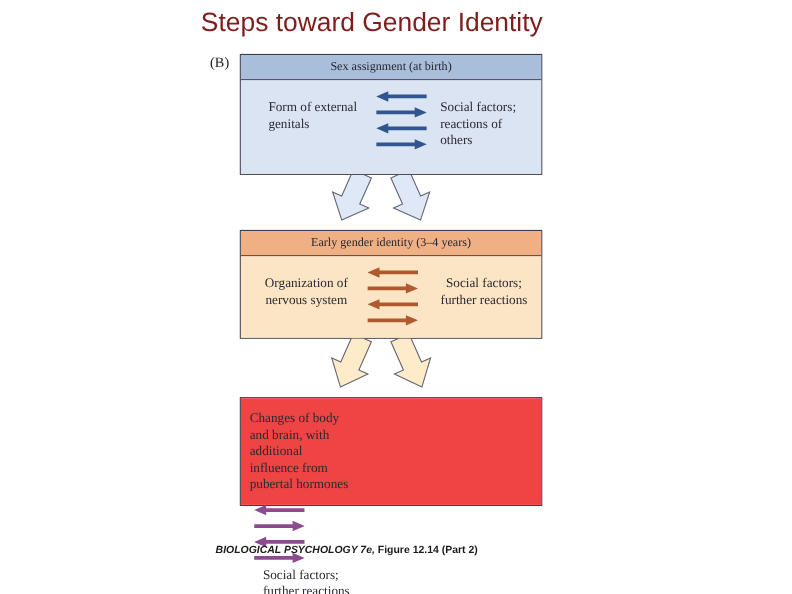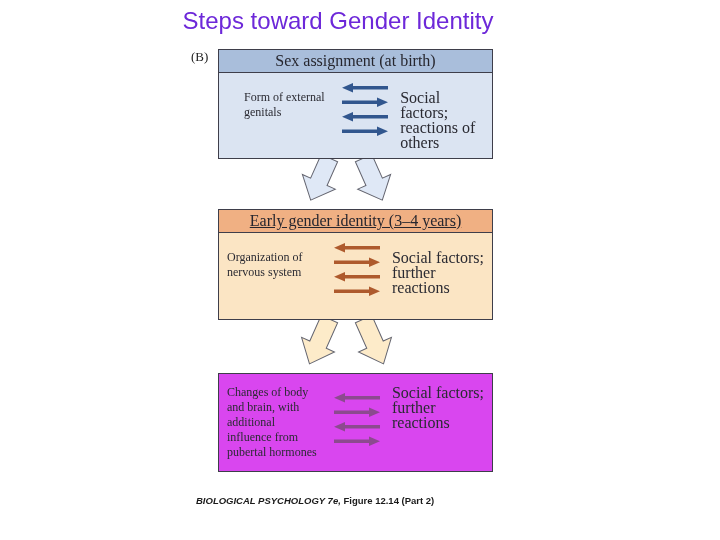--- a/index.html
+++ b/index.html
@@ -3,46 +3,46 @@
 <meta charset="utf-8">
 <style>
   html,body{margin:0;padding:0;}
   body{
     width:720px;height:540px;background:#ffffff;position:relative;overflow:hidden;
     font-family:"Liberation Serif","DejaVu Serif",serif;color:#2a2a32;
   }
   .title{
     position:absolute;left:0;top:7px;width:676px;text-align:center;
     font-family:"Liberation Sans","DejaVu Sans",sans-serif;
-    font-size:24px;color:#6d28d9;letter-spacing:0px;
+    font-size:24px;color:#7f1d1d;letter-spacing:0px;
   }
   .panel-label{position:absolute;left:191px;top:49px;font-size:13px;color:#222;}
   .figure{position:absolute;left:218px;top:49px;width:275px;}
   .box{border:1px solid #3e3e4a;box-sizing:border-box;width:275px;}
   .hdr{
-    text-align:center;font-size:16px;color:#26262e;
+    text-align:center;font-size:11px;color:#26262e;
     border-bottom:1px solid #3e3e4a;height:22px;line-height:22px;
   }
   .b2h{height:23px;line-height:23px;}
   .bd{display:flex;align-items:flex-start;padding:8px 4px 0 8px;box-sizing:border-box;}
   .bd0{height:85px;padding-left:25px;}
-  .bd1{height:86px;}
+  .bd1{height:74px;text-align:center;}
   .bd2{height:97px;}
   .lt{width:104px;font-size:12px;line-height:15px;margin-top:9px;}
-  .rt{width:97px;font-size:16px;line-height:15px;margin-top:9px;margin-left:12px;}
+  .rt{width:97px;font-size:12px;line-height:15px;margin-top:9px;margin-left:12px;}
   .pre{white-space:pre-line;}
   .xarr{flex:none;margin-left:4px;margin-top:2px;}
   .b2 .lt,.b2 .rt{margin-top:3px;}
   .b2 .xarr{margin-top:11px;}
   .hdr0{background:#a9bedb;}
   .bd0{background:#dbe4f2;}
-  .hdr1{background:#f0b083;text-decoration:underline;}
+  .hdr1{background:#f0b083;}
   .bd1{background:#fbe5c4;}
   .hdr2{background:#c7a3c8;}
-  .bd2{background:#d946ef;}
+  .bd2{background:#ef4444;flex-direction:column;}
   .arr0{fill:#31568e;}
   .arr1{fill:#ae5a2d;}
   .arr2{fill:#8c4a8f;}
   .gap{display:block;}
   .gp{stroke:#63646f;stroke-width:1;}
   .gf0{fill:#dfe8f6;}
   .gf1{fill:#fdebc9;}
   .caption{position:absolute;left:196px;top:495px;font-family:"Liberation Sans","DejaVu Sans",sans-serif;}
   .cap1{font-size:9.5px;font-weight:bold;color:#1a1a1a;}
   .capit{font-style:italic;}

